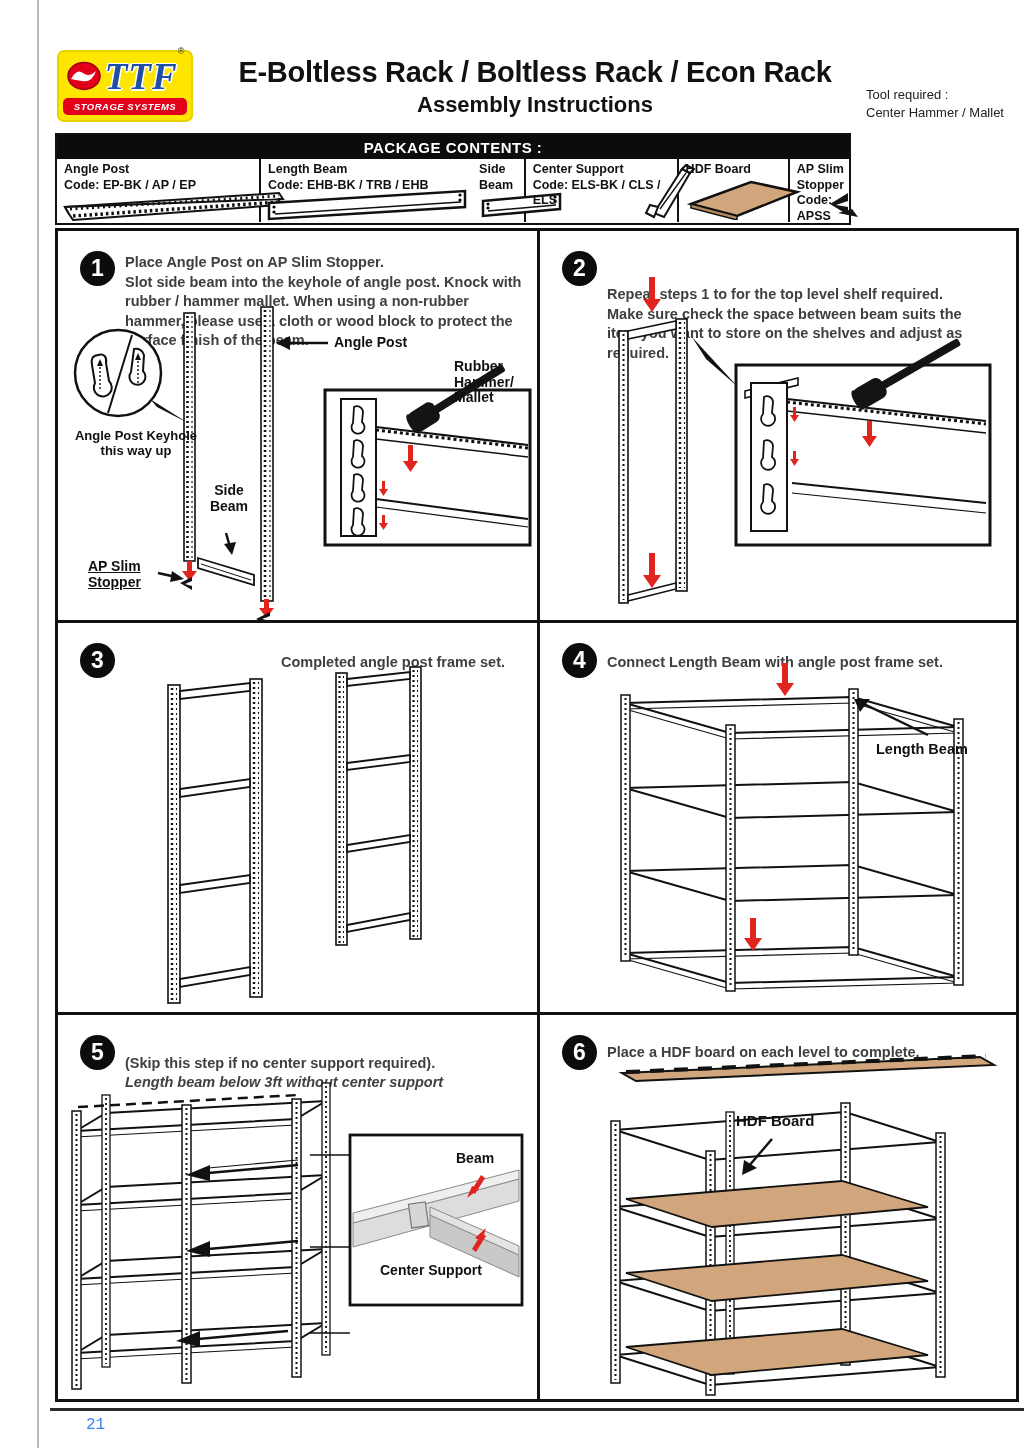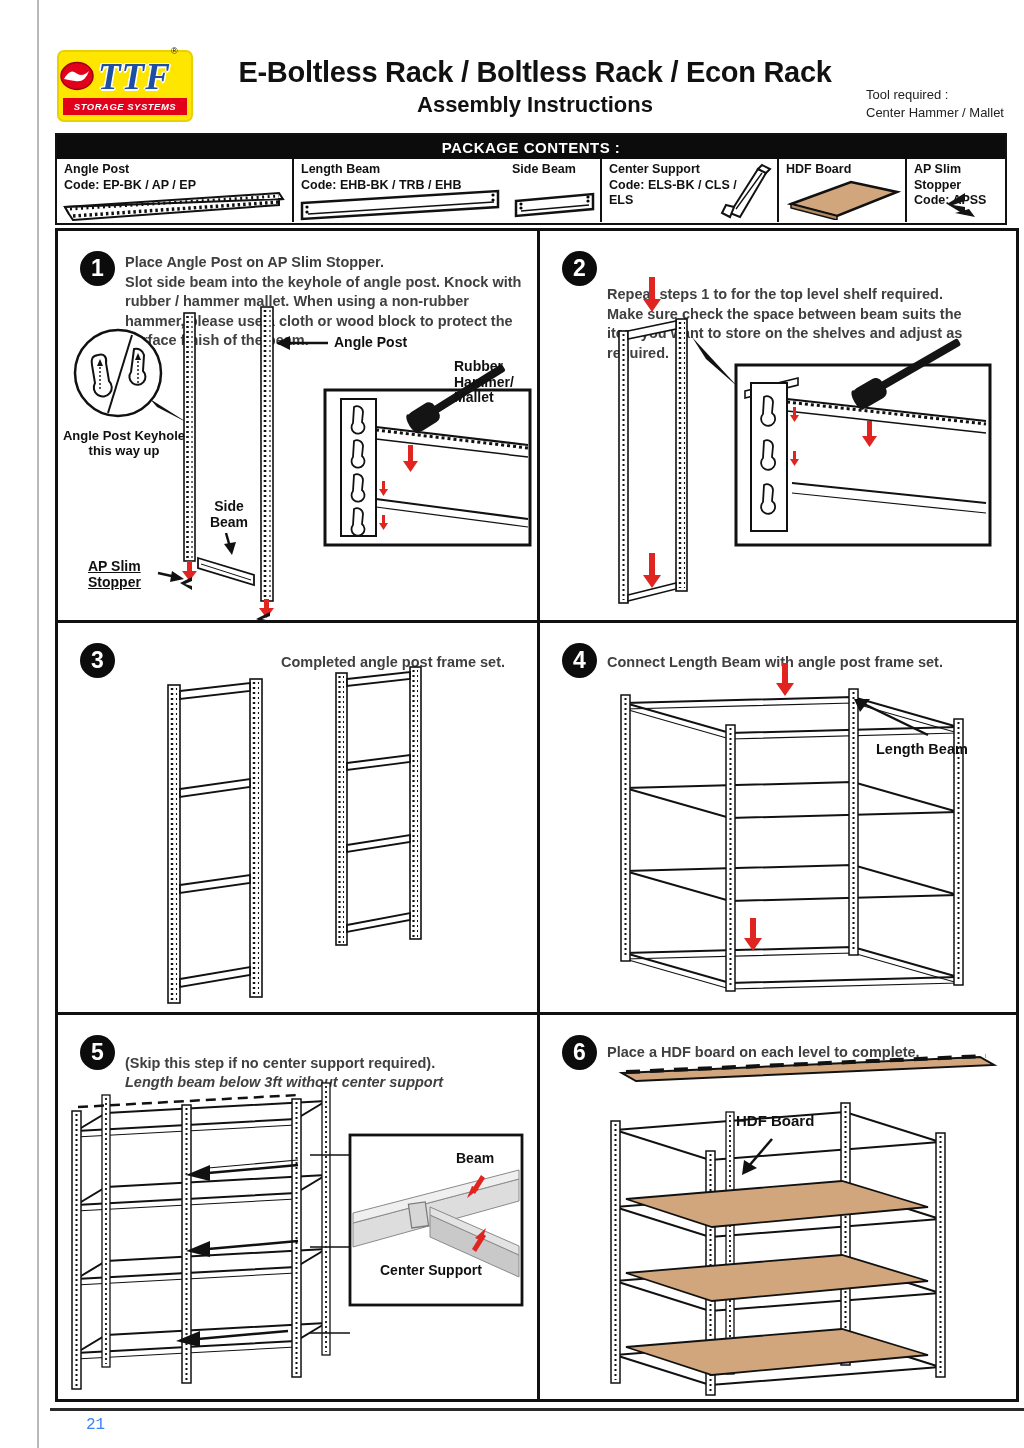--- a/index.html
+++ b/index.html
@@ -3,35 +3,35 @@
 <meta charset="utf-8">
 <style>
   html,body{margin:0;padding:0;background:#e8e8e8;}
   .page{position:relative;width:1024px;height:1448px;background:#ffffff;overflow:hidden;
         font-family:"Liberation Sans",sans-serif;color:#111;}
   .abs{position:absolute;}
   .edge-line{position:absolute;left:37px;top:0;width:2px;height:1448px;background:#b9b9b9;}
   
   .logo{position:absolute;left:57px;top:50px;width:136px;height:72px;background:#FFE600;
         border-radius:7px;border:2px solid #e8d100;box-sizing:border-box;}
-  .logo-top{position:absolute;left:0;top:2px;width:100%;height:44px;display:flex;align-items:center;justify-content:flex-start;gap:3px;}
+  .logo-top{position:absolute;left:0;top:2px;width:100%;height:44px;display:flex;align-items:center;justify-content:center;gap:3px;}
   .logo-brand{font-family:"Liberation Serif",serif;font-style:italic;font-weight:bold;font-size:37px;
         color:#1F4FA3;letter-spacing:1px;line-height:1;
         text-shadow:-1.5px 0 #fff,1.5px 0 #fff,0 -1.5px #fff,0 1.5px #fff,1px 1px #fff,-1px -1px #fff;}
   .logo-reg{font-size:9px;color:#222;vertical-align:top;position:relative;top:-12px;}
-  .logo-band{position:absolute;left:4px;right:4px;bottom:5px;height:17px;background:#E3001B;border-radius:0;
+  .logo-band{position:absolute;left:4px;right:4px;bottom:5px;height:17px;background:#E3001B;border-radius:5px;
         display:flex;align-items:center;justify-content:center;}
   .logo-tagline{font-size:9.5px;font-weight:bold;font-style:italic;color:#fff;letter-spacing:.5px;white-space:nowrap;}
   .doc-title{position:absolute;left:205px;top:56px;width:660px;text-align:center;
         font-size:29px;font-weight:bold;letter-spacing:-.3px;}
   .doc-subtitle{position:absolute;left:205px;top:92px;width:660px;text-align:center;
         font-size:22px;font-weight:bold;}
   .tool-block{position:absolute;left:866px;top:86px;width:150px;font-size:13px;line-height:1.35;color:#222;}
   
-  .package{position:absolute;left:55px;top:133px;width:952px;height:92px;border:2.5px solid #111;box-sizing:border-box;background:#fff;}
+  .package{position:absolute;left:55px;top:133px;width:796px;height:92px;border:2.5px solid #111;box-sizing:border-box;background:#fff;}
   .package-head{height:24px;background:#0c0c0c;color:#fff;display:flex;align-items:center;justify-content:center;
         font-size:15px;font-weight:bold;letter-spacing:.5px;}
   .package-row{display:flex;height:63px;}
   .pkg-cell{position:relative;border-right:2.5px solid #111;box-sizing:border-box;padding:3px 5px 0 7px;}
   .pkg-cell:last-child{border-right:none;}
   .pkg-name{font-size:12.5px;font-weight:bold;line-height:1.25;white-space:pre-line;}
   .pkg-code{font-size:12.5px;font-weight:bold;line-height:1.25;white-space:pre-line;}
   
   .grid{position:absolute;left:55px;top:228px;width:964px;height:1174px;border:3px solid #111;box-sizing:border-box;background:#fff;}
   .v-div{position:absolute;left:479px;top:0;width:3px;height:100%;background:#111;}
@@ -230,23 +230,23 @@
               <polygon points="321,258 330,258 325.5,265"></polygon>
             <rect x="324" y="284" width="3" height="8"></rect>
               <polygon points="321,292 330,292 325.5,299"></polygon>
           </g>
         </g>
       </svg>
       <div class="dlabel" style="left:276px;top:104px;">Angle Post</div>
       <div class="dlabel" style="left:396px;top:128px;">Rubber
 Hammer/
 Mallet</div>
-      <div class="dlabel center" style="left:0px;top:198px;width:132px;font-size:13px;">Angle Post Keyhole
+      <div class="dlabel center" style="left:0px;top:198px;width:132px;font-size:13px;padding-left:12px;">Angle Post Keyhole
 this way up</div>
-      <div class="dlabel center" style="left:142px;top:268px;width:58px;">Side
+      <div class="dlabel center" style="left:142px;top:252px;width:58px;">Side
 Beam</div>
       <div class="dlabel" style="left:30px;top:328px;text-decoration:underline;">AP Slim
 Stopper</div>
     </div>
 
     <div class="panel p2">
       <div class="step-circle">2</div>
       <div class="step-text" style="width:385px;margin-top:32px;">Repeat steps 1 to for the top level shelf required.
 Make sure check the space between beam suits the item you want to store on the shelves and adjust as required.</div>
       <svg class="psvg" width="476" height="389" viewBox="0 0 476 389">

